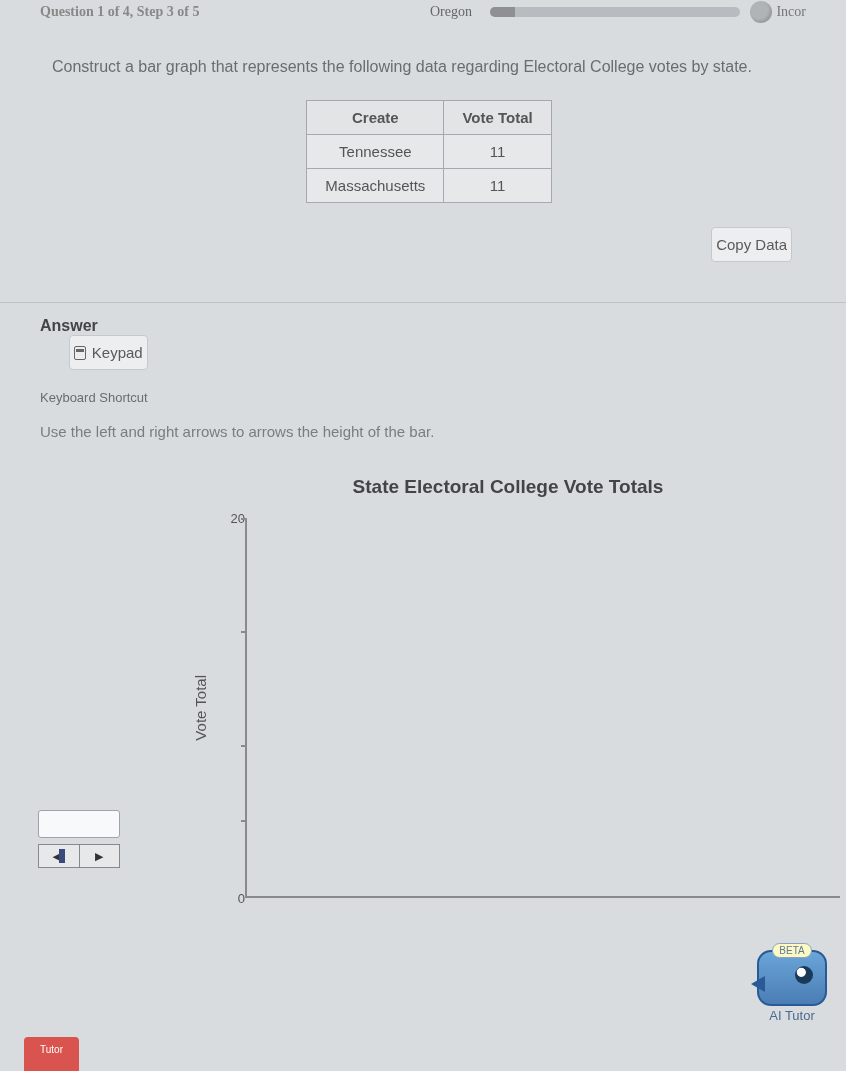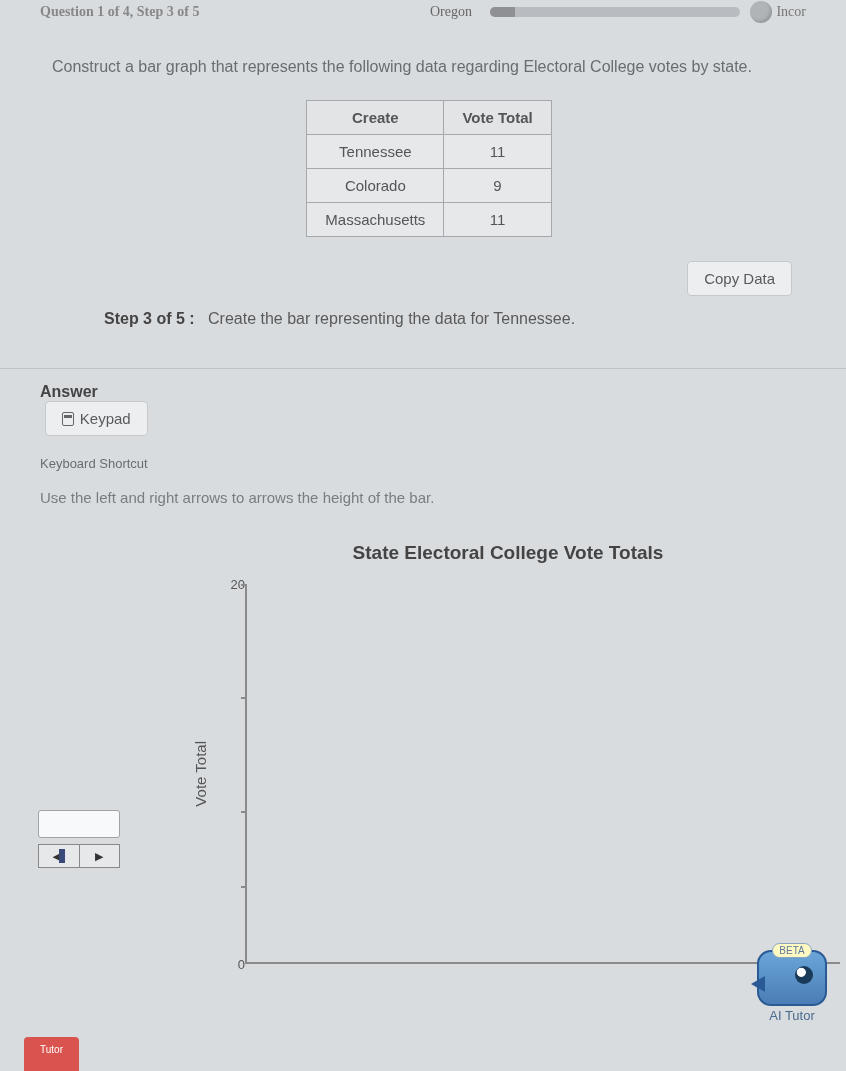--- a/index.html
+++ b/index.html
@@ -36,21 +36,21 @@
     font-size: 15px;
     text-align: center;
     color: #555;
   }
   .data-table th { font-weight: 600; background: #e2e4e6;}
   .data-table td { background: #e6e8ea; }
   .copy-row { text-align: right; padding: 24px 14px 0 0; }
   .btn {
     display: inline-flex; align-items: center;
     background: #eceef0; border: 1px solid #c6c9cc;
-    border-radius: 4px; padding: 8px 16px;
+    border-radius: 4px; padding: 8px 4px;
     font-size: 15px; color: #5a5a5a; cursor: pointer;
   }
   .step-line { padding: 14px 0 0 52px; font-size: 16px; color: #5a5a5a;}
   .step-line .bold { font-weight: 700; color: #444;}
   .answer-bar {
     margin-top: 40px;
     border-top: 1px solid #c0c3c6;
     padding: 14px 0 0 40px;
     display: flex; align-items: flex-start; flex-direction: column;
   }
@@ -148,41 +148,32 @@
     <tbody>
         <tr>
       <th>Create</th>
       <th>Vote Total</th>
     </tr>
     <tr>
       <td>Tennessee</td>
       <td>11</td>
     </tr>
     <tr>
-      <td>Colorado</td>
-      <td>9</td>
-    </tr>
-    <tr>
       <td>Massachusetts</td>
       <td>11</td>
     </tr>
   </tbody>
     </table>
 
   <div class="copy-row">
     <div class="btn">
       <span>Copy Data</span>
     </div>
   </div>
 
-  <div class="step-line">
-    <span class="bold">Step 3 of 5 :</span>
-    <span>&nbsp;</span>
-    <span>Create the bar representing the data for Tennessee.</span>
-  </div>
 </div>
 
 <div class="answer-bar">
   <div class="answer-label">Answer</div>
   <div class="keypad-group">
     <div class="btn keypad-btn">
       <span class="calc-icon"></span>
       <span>Keypad</span>
     </div>
     <div class="shortcut-txt">Keyboard Shortcut</div>

